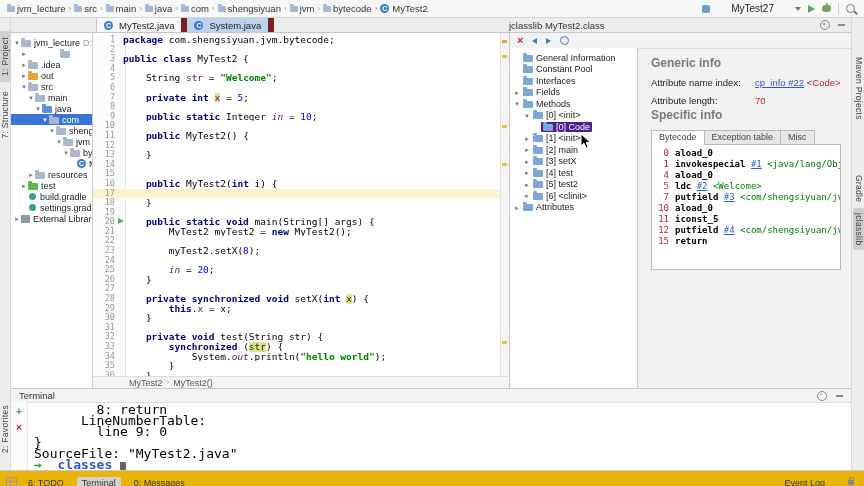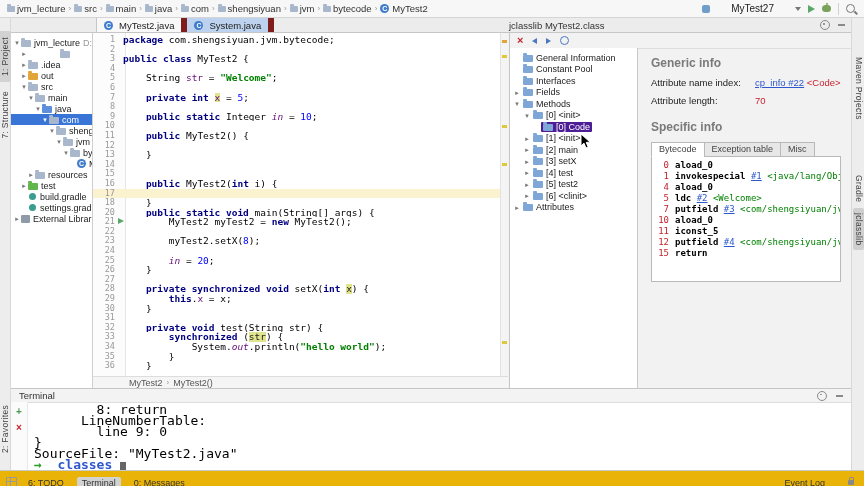--- a/index.html
+++ b/index.html
@@ -107,21 +107,21 @@
            box-sizing:border-box;overflow:hidden;padding-top:4px}
   .jrow{display:flex;align-items:center;height:11.5px;font-size:9px;white-space:nowrap;overflow:hidden;color:#222}
   .jinner{display:flex;align-items:center;padding:0 2px;border-radius:1px}
   .jinner.jsel{background:#4c1d95;color:#fff}
   .jc-detail{position:absolute;left:129px;top:15px;right:0;bottom:0;padding:8px 10px 0 12px;overflow:hidden}
   .jc-h{color:#7a7a7a;font-weight:bold;font-size:12px}
   .attr-row{display:flex;font-size:9.5px;margin-top:7px}
   .attr-label{width:104px;color:#222;flex:none}
   .link{color:#2e58cc;text-decoration:underline}
   .redval{color:#c7222d}
-  .spec{margin-top:14px}
+  .spec{margin-top:2px}
   .jtabs{display:flex;margin-top:8px;font-size:9px;position:relative;z-index:1}
   .jtab{padding:1px 7px 2px;border:1px solid #b9b9b9;margin-right:-1px;background:#e7e7e7;color:#444}
   .jtab.active{background:#fff;border-bottom-color:#fff}
   .bytebox{border:1px solid #b9b9b9;background:#fff;height:118px;margin-top:-1px;padding:3px 5px;
            font-family:"DejaVu Sans Mono",monospace;font-size:9px;overflow:hidden}
   .bcline{white-space:pre;height:11px;line-height:11px}
   .bc-off{display:inline-block;width:12px;text-align:right;margin-right:6px;color:#c7222d}
   .bc-m{font-weight:bold;color:#000}
   .bc-p{color:#000}
   .bc-l{color:#2e58cc;text-decoration:underline}
@@ -379,20 +379,21 @@
         <div class="eline"><span class="ln">9</span><span class="lcode"><span class="tk-p">    </span><span class="tk-k">public static</span><span class="tk-p"> Integer </span><span class="tk-sf">in</span><span class="tk-p"> = </span><span class="tk-n">10</span><span class="tk-p">;</span></span></div>
         <div class="eline"><span class="ln">10</span><span class="lcode"></span></div>
         <div class="eline"><span class="ln">11</span><span class="lcode"><span class="tk-p">    </span><span class="tk-k">public</span><span class="tk-p"> MyTest2() {</span></span></div>
         <div class="eline"><span class="ln">12</span><span class="lcode"></span></div>
         <div class="eline"><span class="ln">13</span><span class="lcode"><span class="tk-p">    }</span></span></div>
         <div class="eline"><span class="ln">14</span><span class="lcode"></span></div>
         <div class="eline"><span class="ln">15</span><span class="lcode"></span></div>
         <div class="eline"><span class="ln">16</span><span class="lcode"><span class="tk-p">    </span><span class="tk-k">public</span><span class="tk-p"> MyTest2(</span><span class="tk-k">int</span><span class="tk-p"> i) {</span></span></div>
         <div class="eline caretline"><span class="ln">17</span><span class="lcode"></span></div>
         <div class="eline"><span class="ln">18</span><span class="lcode"><span class="tk-p">    }</span></span></div>
+        <div class="eline"><span class="ln">19</span><span class="lcode"></span></div>
         <div class="eline"><span class="ln">20</span><span class="lcode"><span class="tk-p">    </span><span class="tk-k">public static void</span><span class="tk-p"> main(String[] args) {</span></span></div>
         <div class="eline"><span class="ln">21</span><span class="lcode"><span class="tk-p">        MyTest2 myTest2 = </span><span class="tk-k">new</span><span class="tk-p"> MyTest2();</span></span></div>
         <div class="eline"><span class="ln">22</span><span class="lcode"></span></div>
         <div class="eline"><span class="ln">23</span><span class="lcode"><span class="tk-p">        myTest2.setX(</span><span class="tk-n">8</span><span class="tk-p">);</span></span></div>
         <div class="eline"><span class="ln">24</span><span class="lcode"></span></div>
         <div class="eline"><span class="ln">25</span><span class="lcode"><span class="tk-p">        </span><span class="tk-sf">in</span><span class="tk-p"> = </span><span class="tk-n">20</span><span class="tk-p">;</span></span></div>
         <div class="eline"><span class="ln">26</span><span class="lcode"><span class="tk-p">    }</span></span></div>
         <div class="eline"><span class="ln">27</span><span class="lcode"></span></div>
         <div class="eline"><span class="ln">28</span><span class="lcode"><span class="tk-p">    </span><span class="tk-k">private synchronized void</span><span class="tk-p"> setX(</span><span class="tk-k">int</span><span class="tk-p"> </span><span class="tk-hl">x</span><span class="tk-p">) {</span></span></div>
         <div class="eline"><span class="ln">29</span><span class="lcode"><span class="tk-p">        </span><span class="tk-k">this</span><span class="tk-p">.</span><span class="tk-f">x</span><span class="tk-p"> = x;</span></span></div>

